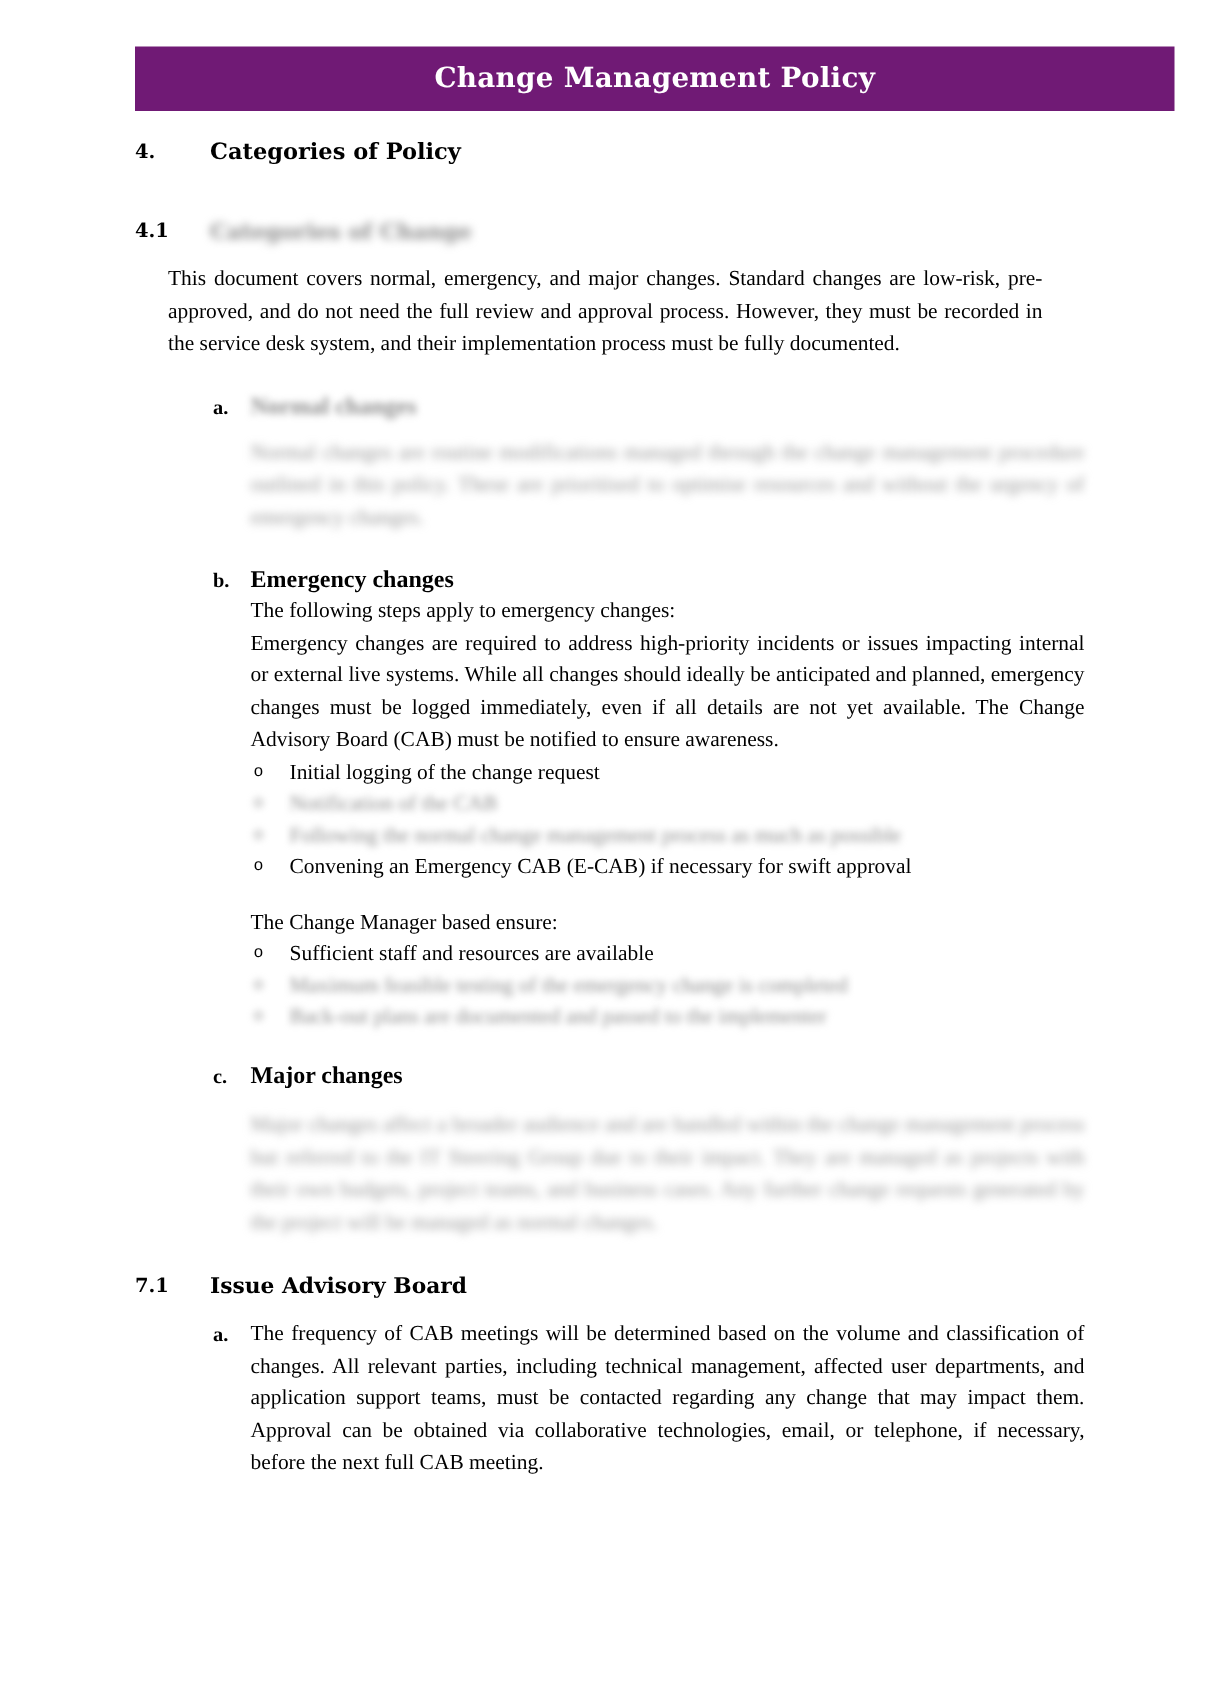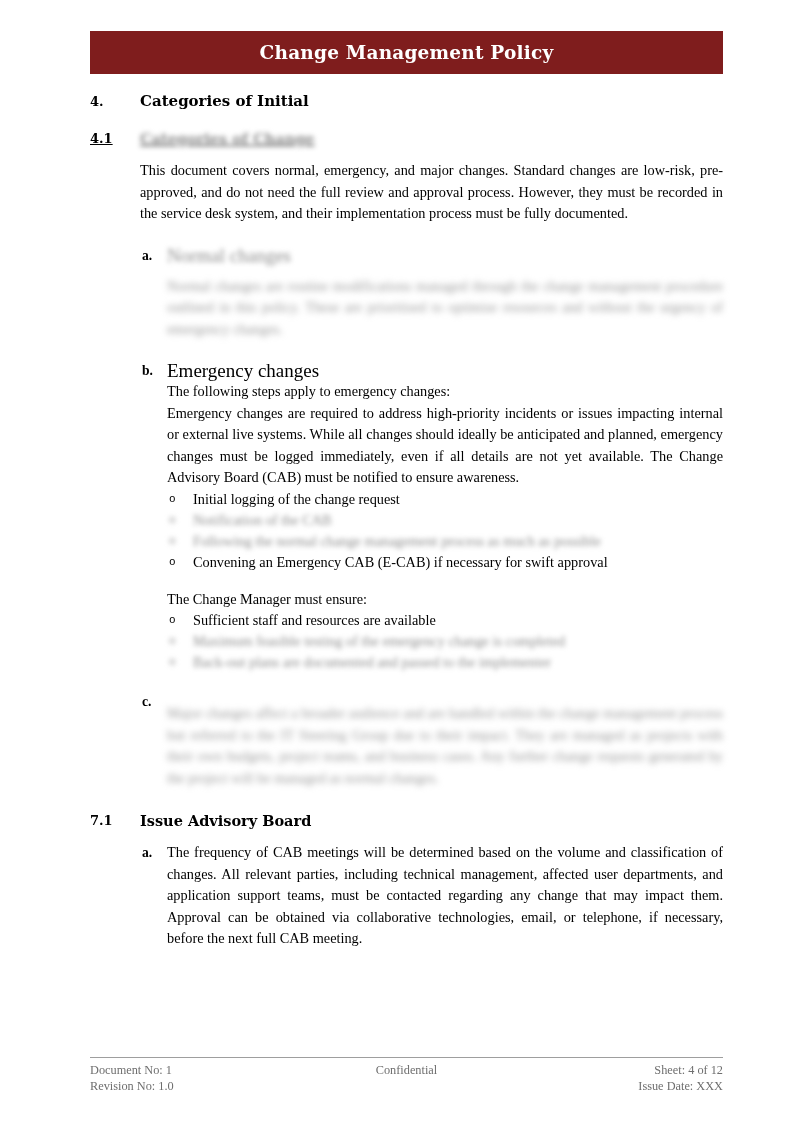--- a/index.html
+++ b/index.html
@@ -22,23 +22,23 @@
     width: 805px;
     height: 1132px;
     background: #fff;
   }
 
   
   .header-banner {
     position: absolute;
     left: 90px;
     top: 31px;
-    width: 633px;
+    width: 693px;
     height: 43px;
-    background: #7f1d1d;
+    background: #701a75;
     box-sizing: border-box;
   }
   .header-banner-title {
     font-family: "DejaVu Serif", "Liberation Serif", serif;
     font-weight: bold;
     font-size: 18.5px;
     color: #ffffff;
     text-align: center;
     line-height: 43px;
     letter-spacing: 0.2px;
@@ -73,26 +73,26 @@
     line-height: 19px;
   }
   .h2-text {
     font-family: "DejaVu Serif", "Liberation Serif", serif;
     font-weight: bold;
     font-size: 14.5px;
     line-height: 19px;
   }
 
   .row-4    { margin-top: 0px; }
-  .row-41   { margin-top: 18px; text-decoration: underline; }
+  .row-41   { margin-top: 34px; }
   .row-42   { margin-top: 0px; }
 
   
   .body-para {
-    margin-left: 50px;
+    margin-left: 22px;
     width: 583px;
     font-size: 14.3px;
     line-height: 21.5px;
     text-align: justify;
     text-justify: inter-word;
   }
 
   
   .sub-item {
     margin-left: 52px;
@@ -104,22 +104,22 @@
     width: 25px;
     font-weight: bold;
     font-size: 13.6px;
     line-height: 21px;
   }
   .sub-body {
     flex: 1 1 auto;
     width: 556px;
   }
   .sub-title {
-    font-weight: normal;
-    font-size: 19px;
+    font-weight: bold;
+    font-size: 16px;
     line-height: 21px;
   }
   .sub-para {
     font-size: 14.3px;
     line-height: 21.5px;
     text-align: justify;
     text-justify: inter-word;
   }
   .sub-para.nojust { text-align: left; }
 
@@ -197,21 +197,21 @@
 <div class="page">
 
   <div class="header-banner">
     <div class="header-banner-title">Change Management Policy</div>
   </div>
 
   <div class="content">
 
     <div class="h-row row-4">
       <div class="h-num">4.</div>
-      <div class="h1-text">Categories of Initial</div>
+      <div class="h1-text">Categories of Policy</div>
     </div>
 
     <div class="h-row row-41">
       <div class="h-num">4.1</div>
       <div class="h2-text blur-head">Categories of Change</div>
     </div>
 
     <div class="sp-12"></div>
 
     <div class="body-para">This document covers normal, emergency, and major changes. Standard changes are low-risk, pre-approved, and do not need the full review and approval process. However, they must be recorded in the service desk system, and their implementation process must be fully documented.</div>
@@ -250,21 +250,21 @@
             <span class="bullet-text blur">Following the normal change management process as much as possible</span>
           </li>
           <li class="bullet-li">
             <span class="bullet-mark">o</span>
             <span class="bullet-text">Convening an Emergency CAB (E-CAB) if necessary for swift approval</span>
           </li>
         </ul>
 
         <div class="sp-16"></div>
 
-        <div class="sub-para nojust">The Change Manager must ensure:</div>
+        <div class="sub-para nojust">The Change Manager based ensure:</div>
         <ul class="bullets">
           <li class="bullet-li">
             <span class="bullet-mark">o</span>
             <span class="bullet-text">Sufficient staff and resources are available</span>
           </li>
           <li class="bullet-li">
             <span class="bullet-mark blur">o</span>
             <span class="bullet-text blur">Maximum feasible testing of the emergency change is completed</span>
           </li>
           <li class="bullet-li">
@@ -273,20 +273,21 @@
           </li>
         </ul>
       </div>
     </div>
 
     <div class="sp-18"></div>
 
     <div class="sub-item">
       <div class="sub-letter">c.</div>
       <div class="sub-body">
+        <div class="sub-title">Major changes</div>
         <div class="sp-12"></div>
         <div class="sub-para blur-strong">Major changes affect a broader audience and are handled within the change management process but referred to the IT Steering Group due to their impact. They are managed as projects with their own budgets, project teams, and business cases. Any further change requests generated by the project will be managed as normal changes.</div>
       </div>
     </div>
 
     <div class="sp-22"></div>
 
     <div class="h-row row-42">
       <div class="h-num">7.1</div>
       <div class="h2-text">Issue Advisory Board</div>
@@ -296,27 +297,14 @@
 
     <div class="sub-item">
       <div class="sub-letter">a.</div>
       <div class="sub-body">
         <div class="sub-para">The frequency of CAB meetings will be determined based on the volume and classification of changes. All relevant parties, including technical management, affected user departments, and application support teams, must be contacted regarding any change that may impact them. Approval can be obtained via collaborative technologies, email, or telephone, if necessary, before the next full CAB meeting.</div>
       </div>
     </div>
 
   </div>
 
-  <div class="footer">
-    <div class="footer-rule"></div>
-    <div class="footer-grid">
-      <div class="footer-col-l">Document No: 1</div>
-      <div class="footer-col-c">Confidential</div>
-      <div class="footer-col-r">Sheet: 4 of 12</div>
-    </div>
-    <div class="footer-grid" style="margin-top:0;">
-      <div class="footer-col-l">Revision No: 1.0</div>
-      <div class="footer-col-c"></div>
-      <div class="footer-col-r">Issue Date: XXX</div>
-    </div>
-  </div>
 
 </div>
 
 </body></html>

